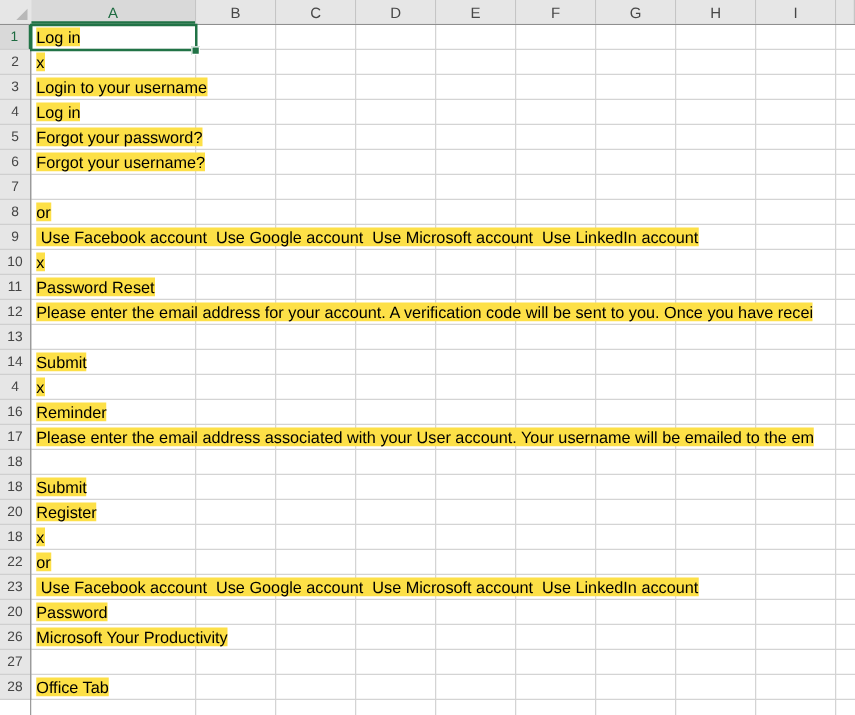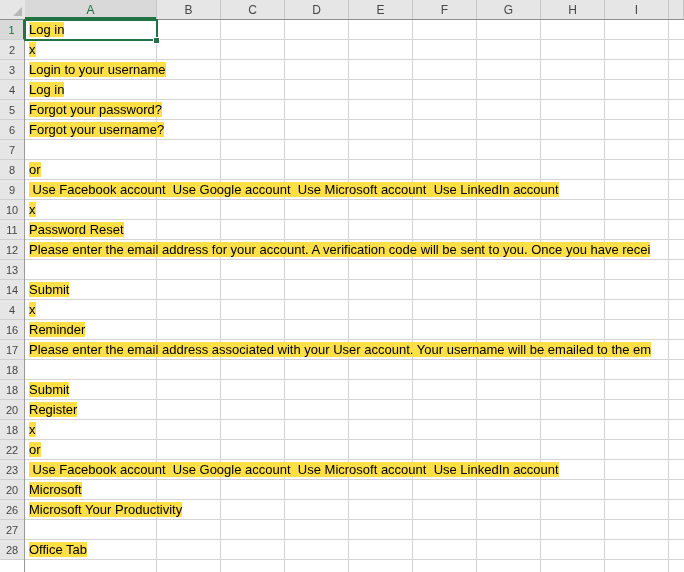--- a/index.html
+++ b/index.html
@@ -229,21 +229,21 @@
       </div>
       <div class="row">
         <div class="rownum">23</div>
         <div class="cellA">
           <span class="celltext"> Use Facebook account  Use Google account  Use Microsoft account  Use LinkedIn account</span>
         </div>
       </div>
       <div class="row">
         <div class="rownum">20</div>
         <div class="cellA">
-          <span class="celltext">Microsoft</span>
+          <span class="celltext">Password</span>
         </div>
       </div>
       <div class="row">
         <div class="rownum">26</div>
         <div class="cellA">
           <span class="celltext">Microsoft Your Productivity</span>
         </div>
       </div>
       <div class="row">
         <div class="rownum">27</div>

